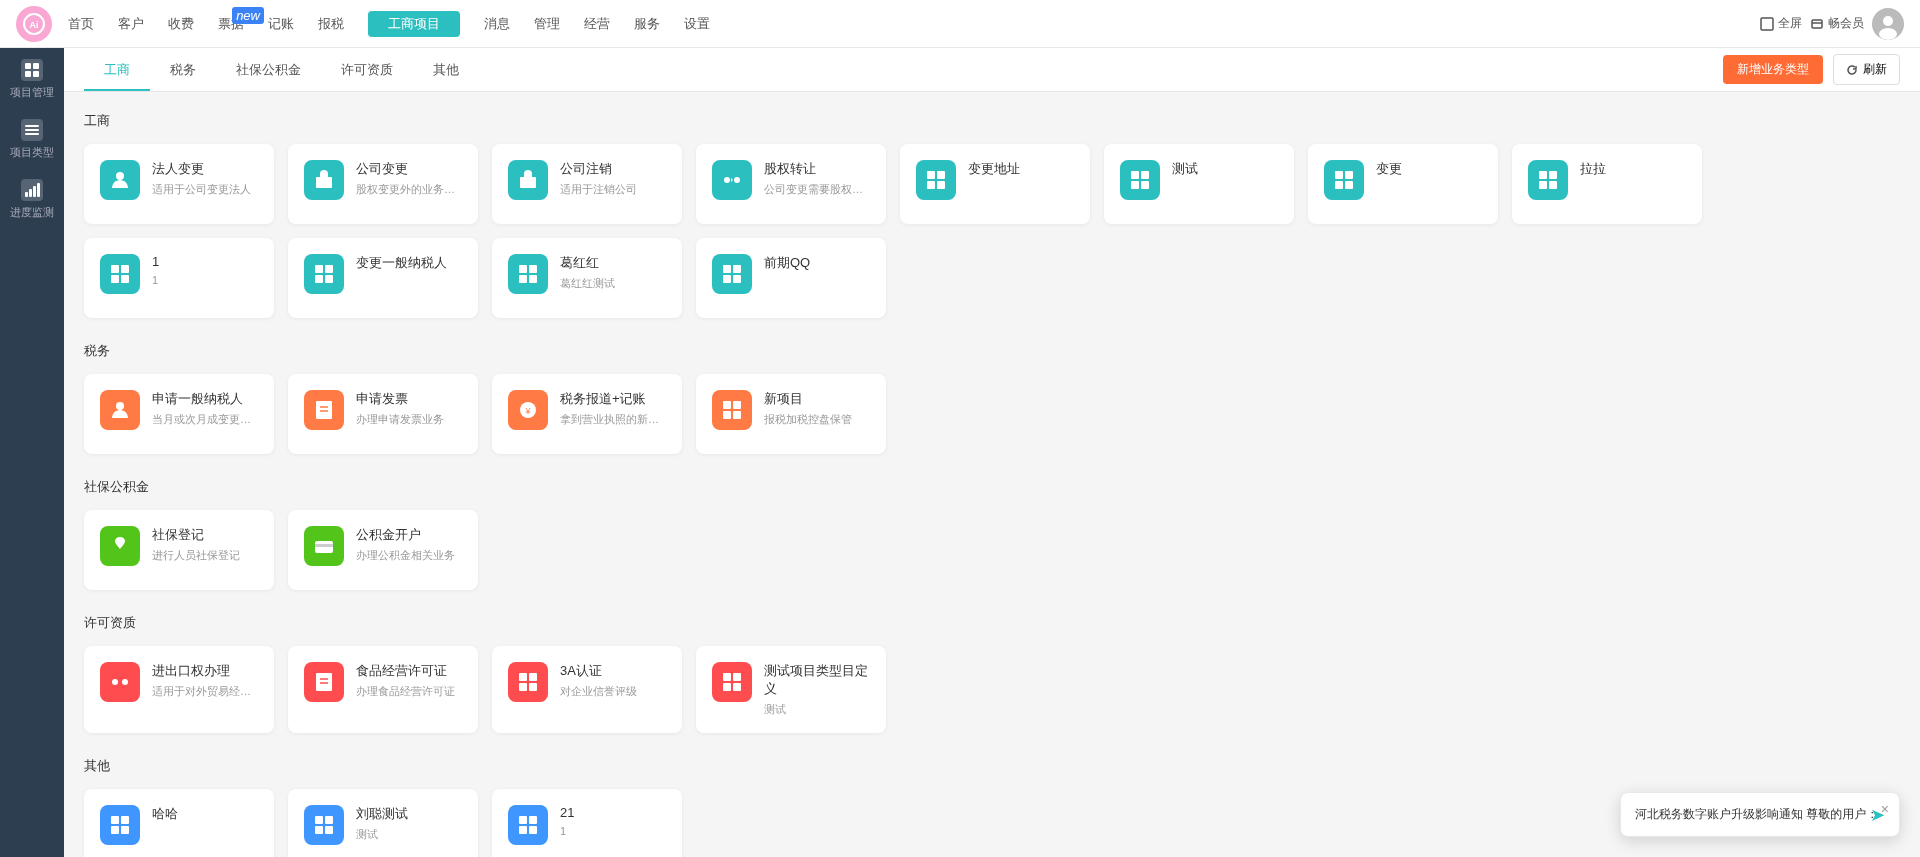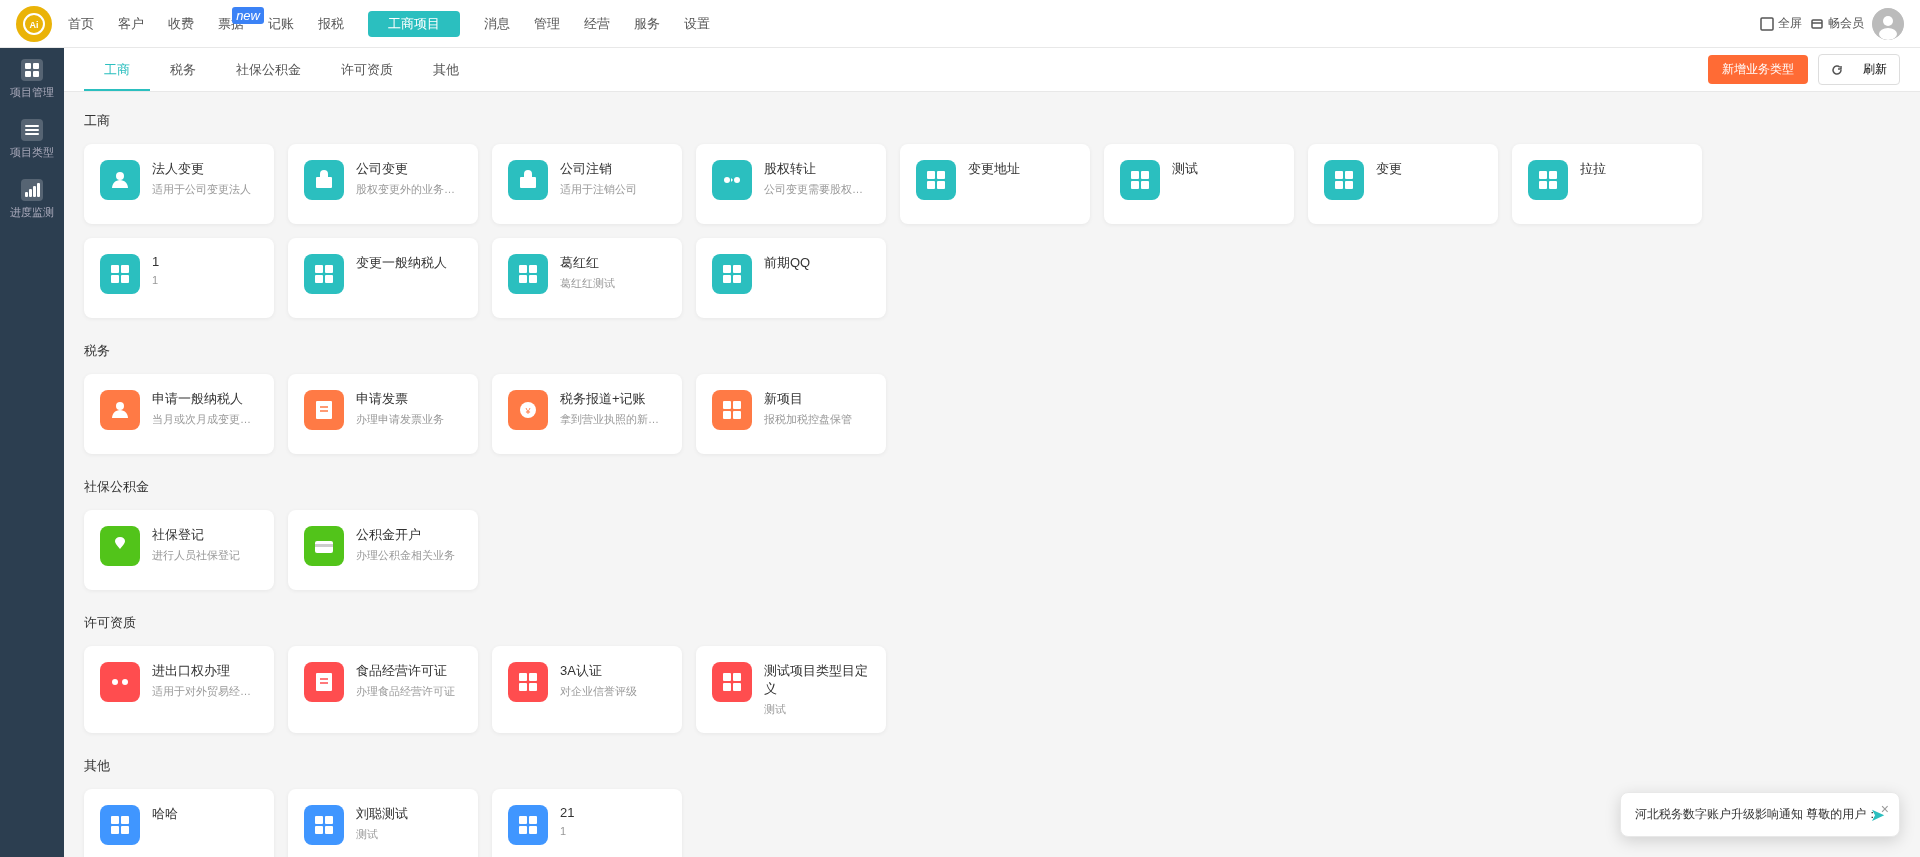--- a/index.html
+++ b/index.html
@@ -12,21 +12,21 @@
       display: flex;
       align-items: center;
       border-bottom: 1px solid #e8e8e8;
       padding: 0 16px;
       position: fixed;
       top: 0; left: 0; right: 0;
       z-index: 100;
     }
     .top-nav .logo {
       width: 36px; height: 36px;
-      background: #eab308;
+      background: #f9a8d4;
       border-radius: 50%;
       display: flex; align-items: center; justify-content: center;
       margin-right: 16px;
       flex-shrink: 0;
       text-align: center;
     }
     .nav-items {
       display: flex;
       align-items: center;
       flex: 1;
@@ -158,21 +158,21 @@
       font-size: 12px;
       cursor: pointer;
     }
     .btn-refresh {
       background: #fff;
       border: 1px solid #ddd;
       padding: 6px 12px;
       border-radius: 4px;
       font-size: 12px;
       cursor: pointer;
-      display: flex; align-items: center; gap: 20px;
+      display: flex; align-items: center; gap: 5px;
     }
 
     
     .content {
       padding: 20px;
     }
     .section-title {
       font-size: 13px;
       color: #333;
       margin-bottom: 14px;

